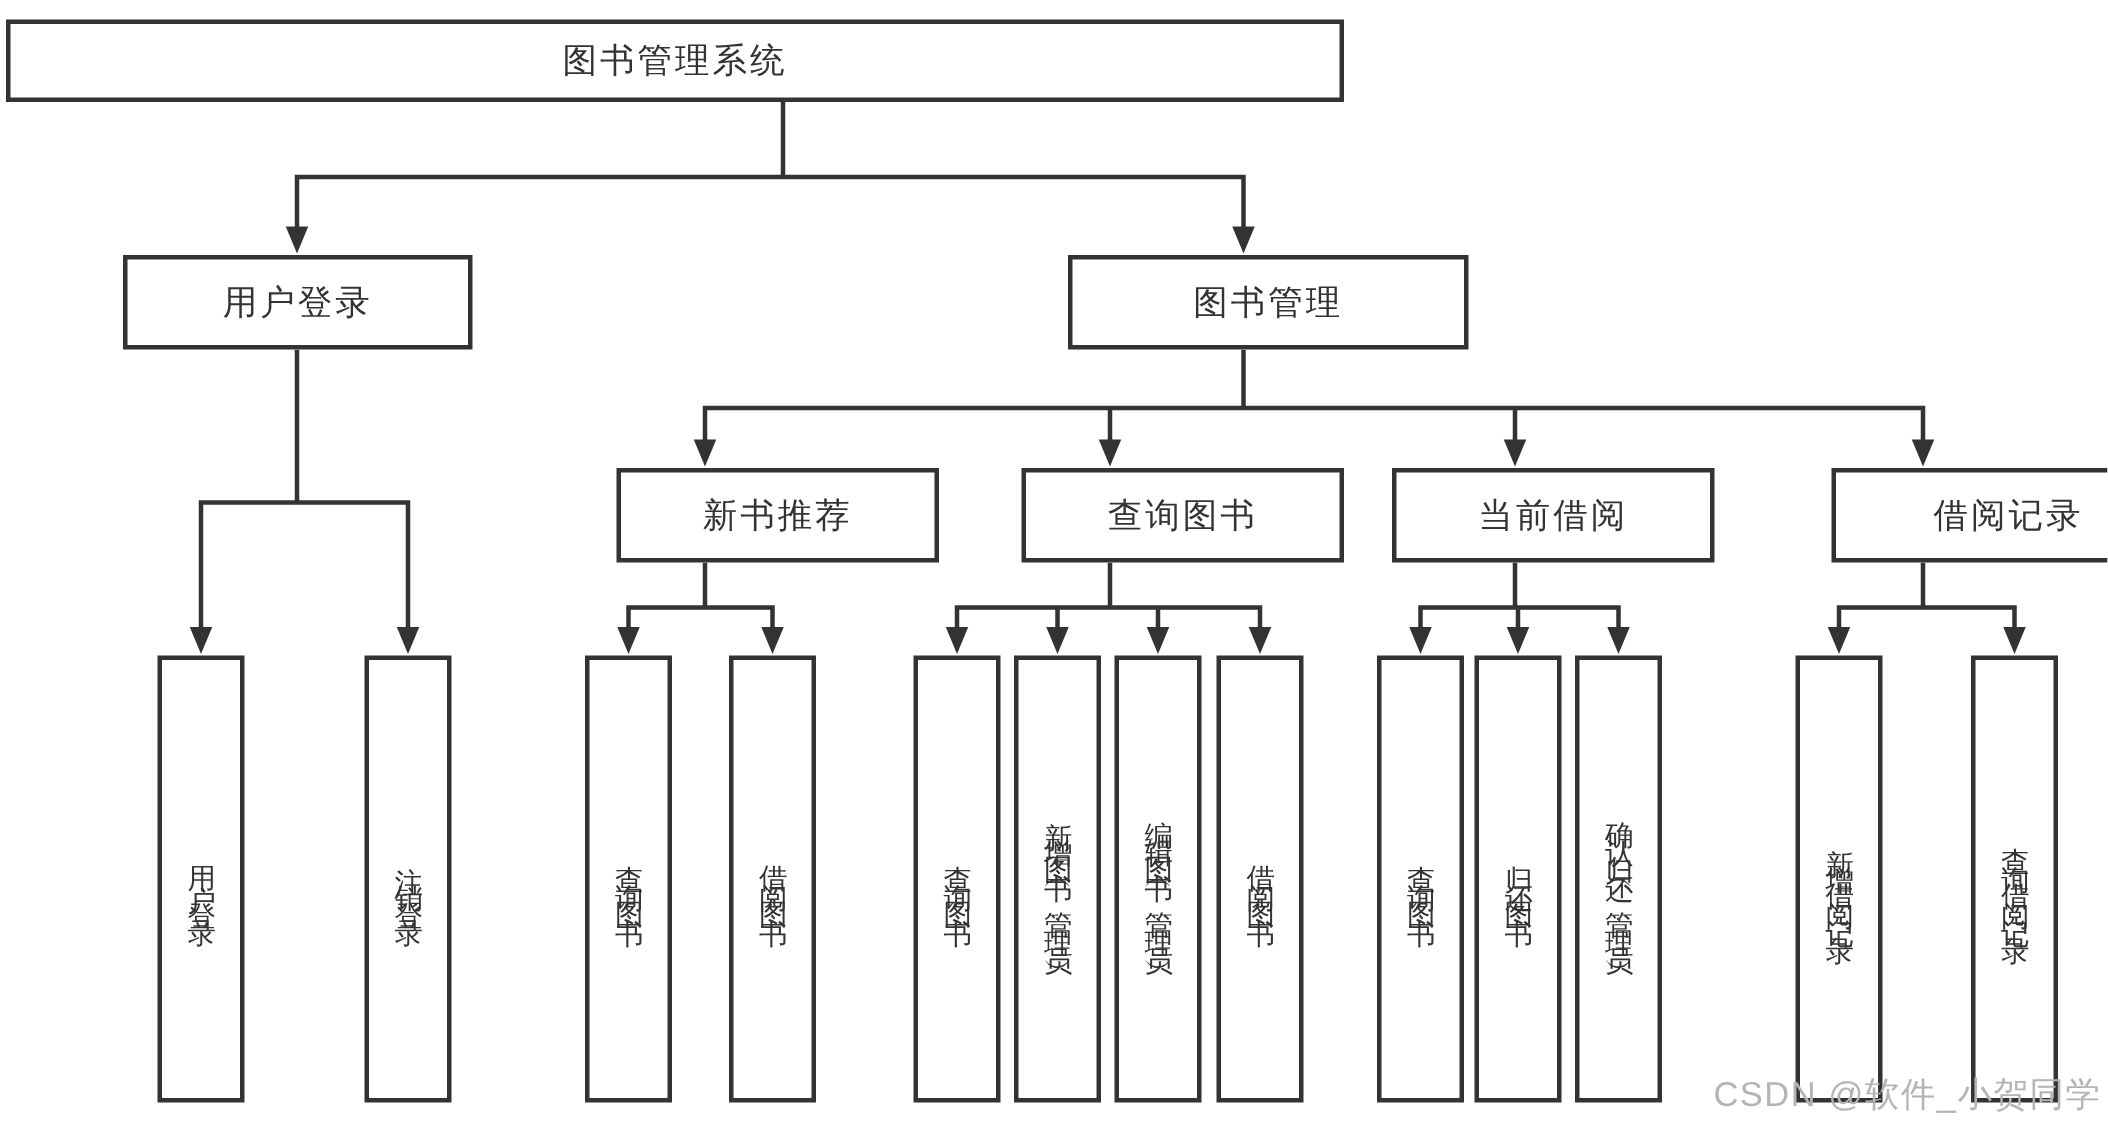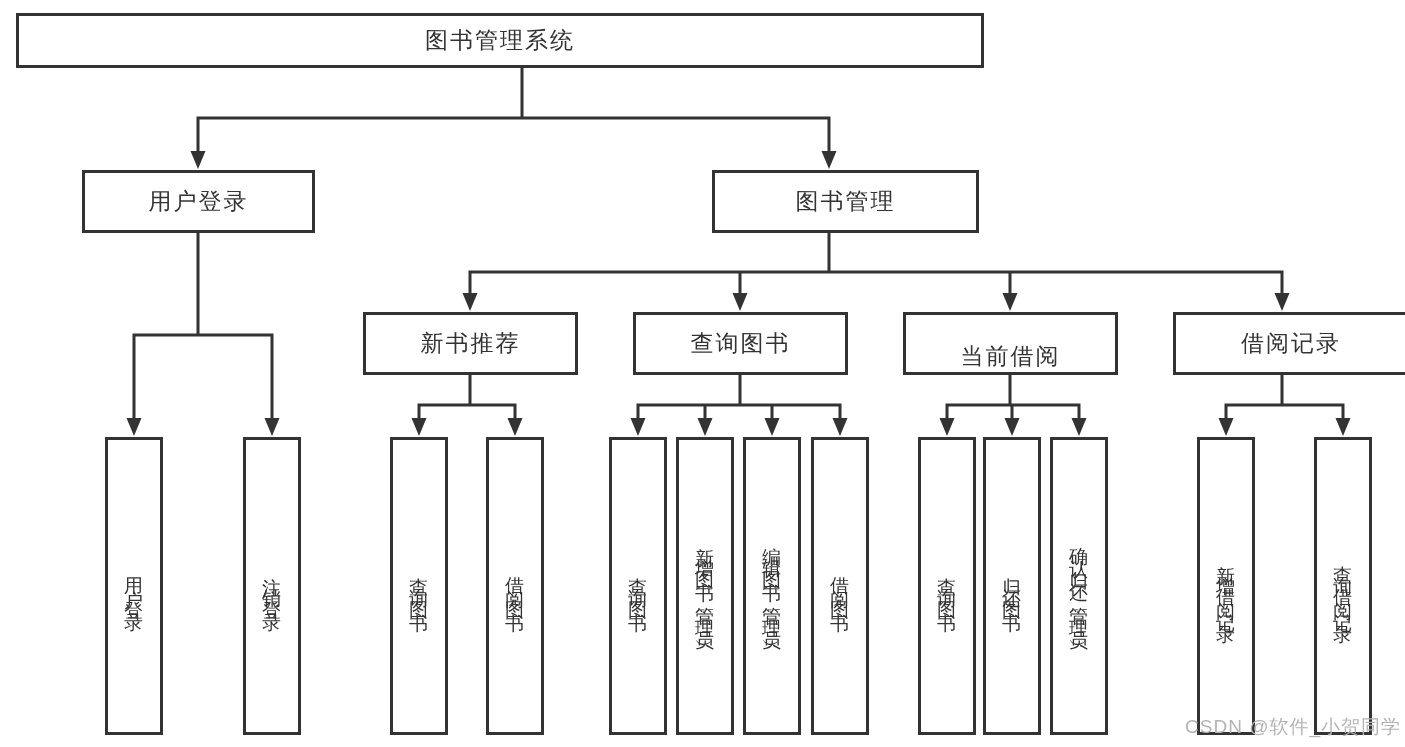--- a/index.html
+++ b/index.html
@@ -22,36 +22,36 @@
     background: #ffffff;
     border: 3px solid #333333;
     box-sizing: border-box;
     display: flex;
     align-items: center;
     justify-content: center;
     color: #333333;
     z-index: 2;
   }
   .node.h { font-size: 23px; letter-spacing: 2px; }
-  .node.root  { left: 16px;  top: 13px;  width: 968px; height: 55px; }
+  .node.root  { left: 4px;  top: 13px;  width: 892px; height: 55px; }
   .node.lvl2  { top: 170px;  height: 63px; }
-  .node.lvl3  { top: 312px;  height: 63px; width: 215px; }
+  .node.lvl3  { top: 312px;  height: 63px; width: 215px; margin-left: 48px; }
   .node.leaf  { top: 437px;  height: 298px; width: 58px; }
   .vtext {
     writing-mode: vertical-rl;
     font-size: 19px;
     letter-spacing: 12px;
     line-height: 1;
     white-space: nowrap;
   }
   .watermark {
     position: absolute;
     right: 4px;
     top: 714px;
-    font-size: 19px;
+    font-size: 23px;
     letter-spacing: 1px;
     color: #b4b4b4;
     z-index: 5;
   }
   .conn { stroke: #333333; stroke-width: 3; fill: none; }
   .arrowhead { fill: #333333; stroke: none; }
 </style>
 </head>
 <body>
 
@@ -109,21 +109,21 @@
   <div class="node h lvl2" style="left:712px; width:267px;">
     <span>图书管理</span>
   </div>
 
   <div class="node h lvl3" style="left:363px;">
     <span>新书推荐</span>
   </div>
   <div class="node h lvl3" style="left:633px;">
     <span>查询图书</span>
   </div>
-  <div class="node h lvl3" style="left:903px;align-items:flex-end;">
+  <div class="node h lvl3" style="left:880px;">
     <span>当前借阅</span>
   </div>
   <div class="node h lvl3" style="left:1173px; width:236px;text-align:center;">
     <span>借阅记录</span>
   </div>
 
   <div class="node leaf" style="left:105px;">
     <span class="vtext">用户登录</span>
   </div>
   <div class="node leaf" style="left:243px;">

